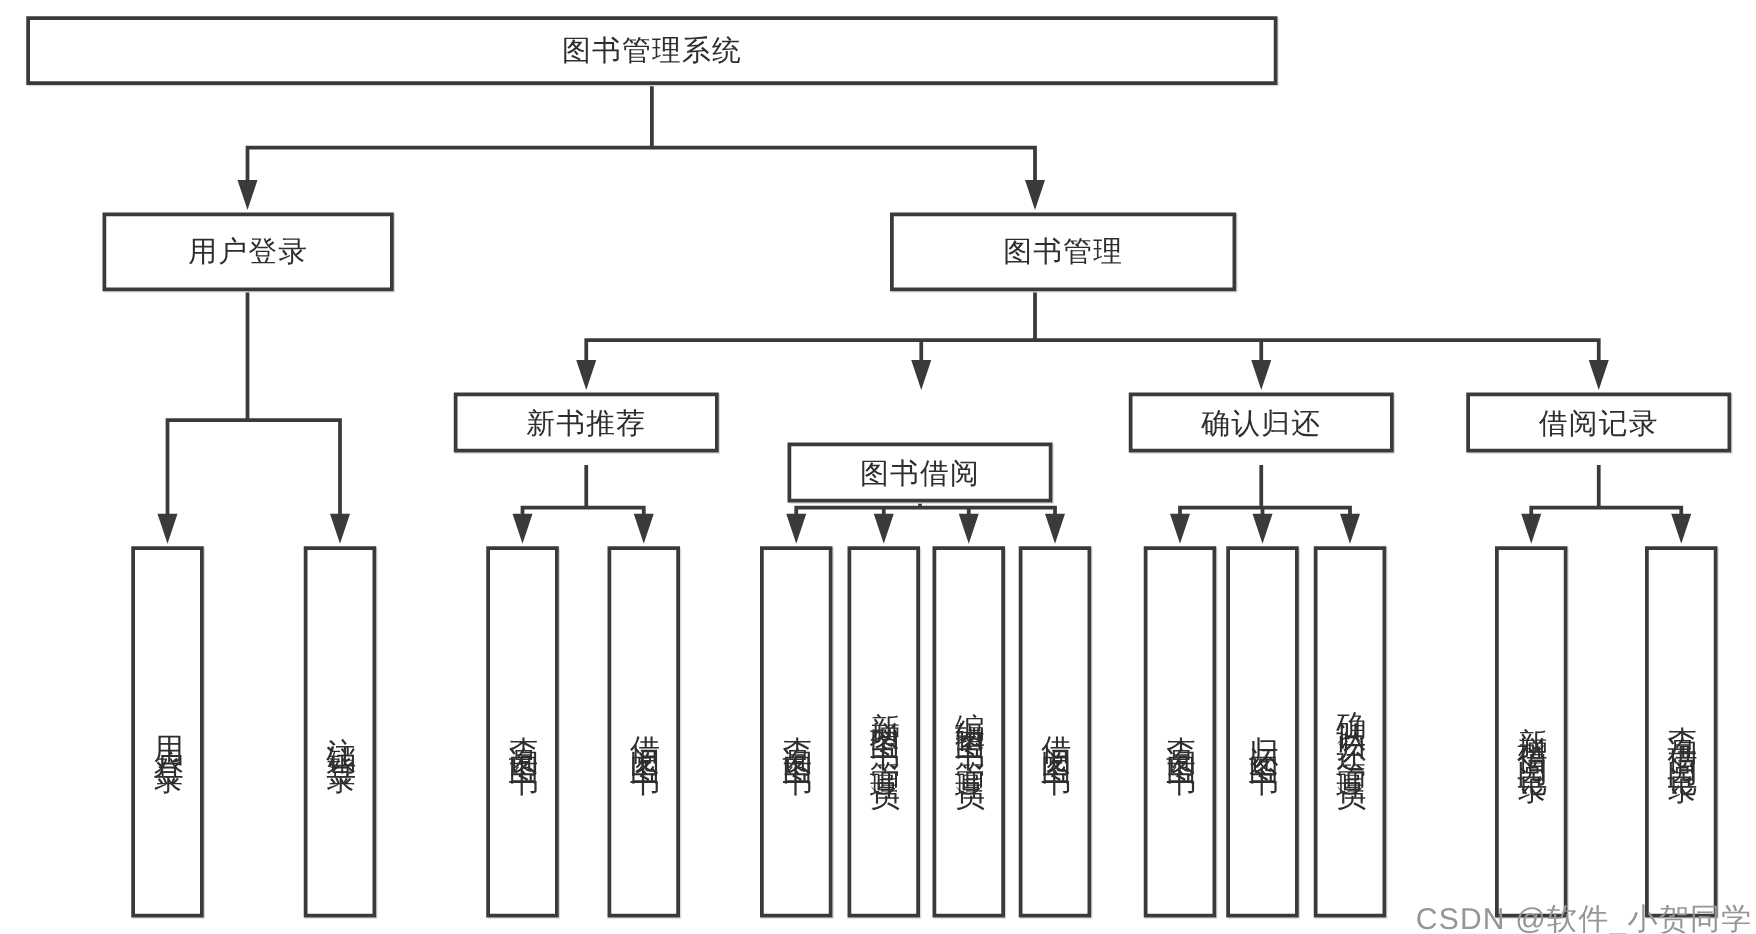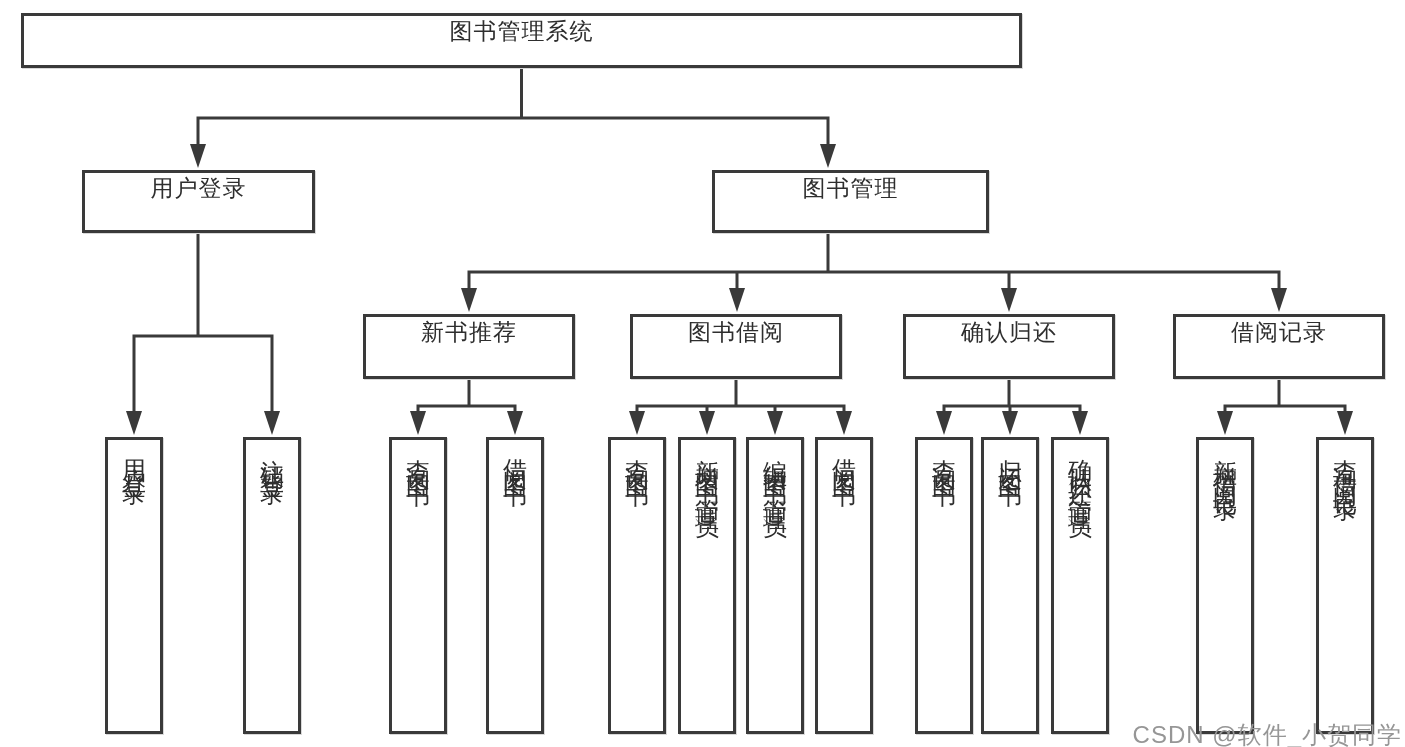--- a/index.html
+++ b/index.html
@@ -18,39 +18,39 @@
     overflow:hidden;
   }
   .wires{position:absolute;left:0;top:0;z-index:1;}
   .box{
     position:absolute;
     box-sizing:border-box;
     background:var(--boxbg);
     border:3px solid var(--line);
     box-shadow:1px 1px 0 #d9d9d9;
     display:flex;
-    align-items:flex-start;
+    align-items:center;
     justify-content:center;
     color:var(--text);
     z-index:2;
   }
   .h-label{
     font-size:23px;
     letter-spacing:1px;
     white-space:nowrap;
   }
   .v-box{top:437px;width:58px;height:297px;}
   .v-text{
     writing-mode:vertical-rl;
     font-size:24px;
     letter-spacing:8px;
     line-height:1;
     white-space:nowrap;
   }
-  .lvl3{top:314px;width:212px;height:65px;}
+  .lvl3{top:314px;width:212px;height:48px;}
   .watermark{
     position:absolute;
     top:719px;
     right:3px;
     z-index:5;
     font-size:24px;
     color:var(--wm);
     letter-spacing:1px;
     white-space:nowrap;
   }
@@ -126,21 +126,21 @@
   <div class="box" style="left:82px;top:170px;width:233px;height:63px;">
     <span class="h-label">用户登录</span>
   </div>
   <div class="box" style="left:712px;top:170px;width:277px;height:63px;">
     <span class="h-label">图书管理</span>
   </div>
 
   <div class="box lvl3" style="left:363px;">
     <span class="h-label">新书推荐</span>
   </div>
-  <div class="box lvl3" style="left:630px;">
+  <div class="box lvl3" style="left:630px;margin-top:40px;">
     <span class="h-label">图书借阅</span>
   </div>
   <div class="box lvl3" style="left:903px;">
     <span class="h-label">确认归还</span>
   </div>
   <div class="box lvl3" style="left:1173px;">
     <span class="h-label">借阅记录</span>
   </div>
 
   <div class="box v-box" style="left:105px;">

